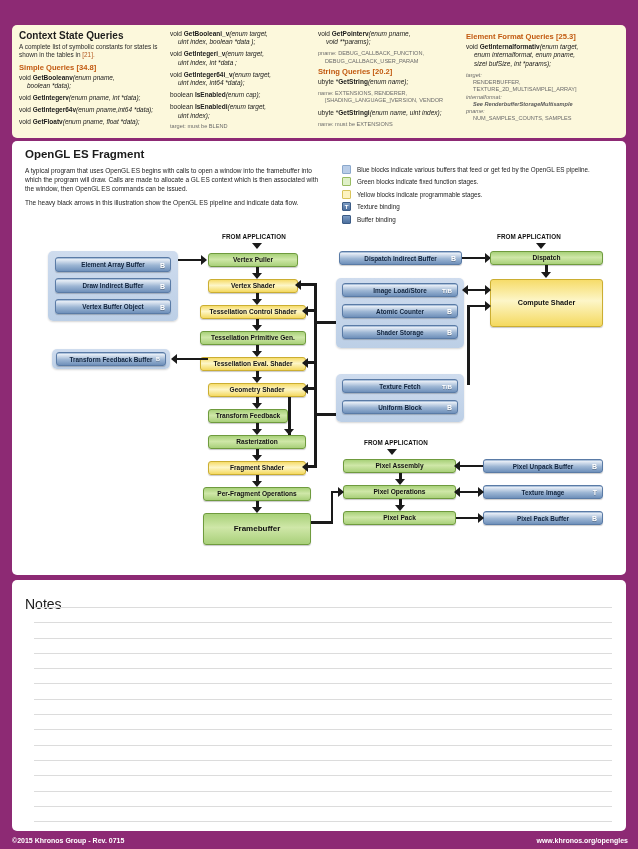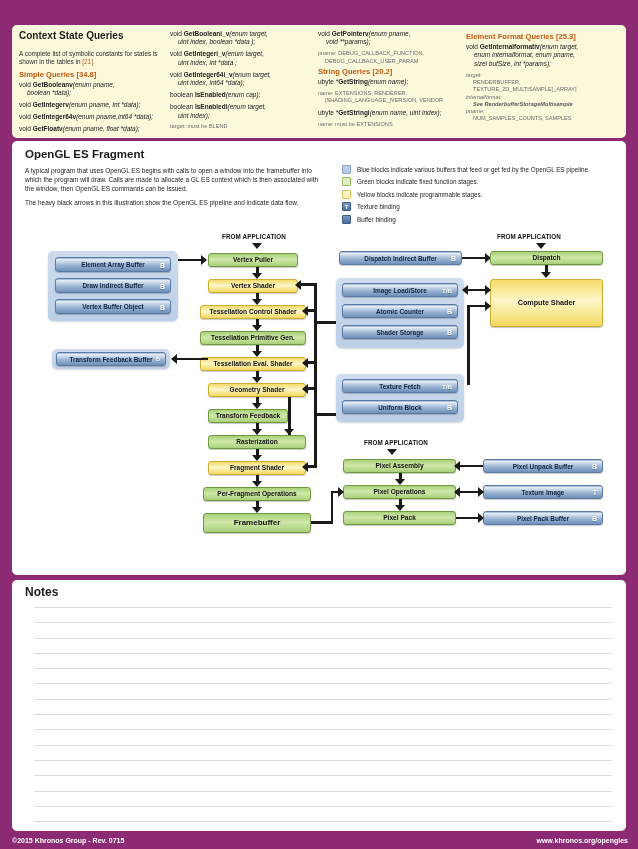--- a/index.html
+++ b/index.html
@@ -27,21 +27,21 @@
     position: absolute; left: 12px; top: 25px; width: 614px; height: 113px;
     background: #fcf8dc; border-radius: 5px;
     display: flex; padding: 5px 0 0 0;
   }
   .ref-col { padding: 0 5px 0 7px; }
   .ref-col.c1 { width: 151px; }
   .ref-col.c2 { width: 148px; }
   .ref-col.c3 { width: 148px; }
   .ref-col.c4 { width: 167px; }
 
-  .sec-title { font-size: 10px; font-weight: bold; color: #1d1d1d; margin-bottom: 9px; }
+  .sec-title { font-size: 10px; font-weight: bold; color: #1d1d1d; margin-bottom: 2px; }
   .sec-sub { font-size: 6.4px; color: #2a2a2a; line-height: 1.32; margin-bottom: 3px; }
   .sec-sub .ref { color: #b3571f; }
   .grp-title { font-size: 7.6px; font-weight: bold; color: #c25a11; margin: 2px 0 2px 0; }
   .grp-title .num { color: #c25a11; }
   .fn { font-size: 6.5px; color: #1a1a1a; line-height: 1.3; margin-bottom: 3.5px; }
   .fn b { font-weight: bold; }
   .fn i { font-style: italic; }
   .fn .ind { display: block; padding-left: 8px; }
   .note { font-size: 5.6px; color: #6b6b6b; line-height: 1.3; font-style: italic; }
   .note .ind { display: block; padding-left: 7px; font-style: normal; }
@@ -111,21 +111,21 @@
     border-top: 5px solid transparent; border-bottom: 5px solid transparent; border-right: 6px solid #1a1a1a; }
   .ahead-r { position: absolute; width: 0; height: 0;
     border-top: 5px solid transparent; border-bottom: 5px solid transparent; border-left: 6px solid #1a1a1a; }
   .line { position: absolute; background: #1a1a1a; }
 
   
   .notes {
     position: absolute; left: 12px; top: 580px; width: 614px; height: 251px;
     background: #ffffff; border-radius: 5px; overflow: hidden;
   }
-  .notes-title { position: absolute; left: 13px; top: 5px; font-size: 12px; font-weight: bold; color: #1b1b1b; }
+  .notes-title { position: absolute; left: 13px; top: 16px; font-size: 14px; font-weight: normal; color: #1b1b1b; }
   .notes-lines { position: absolute; left: 22px; top: 27px; width: 578px; }
   .nline { height: 1px; background: #dcdcdc; margin-bottom: 14.3px; }
 
   
   .footer {
     position: absolute; left: 0; bottom: 0; width: 638px; height: 18px;
     display: flex; align-items: center; justify-content: space-between;
     padding: 0 10px 0 12px;
   }
   .footer span { color: #ffffff; font-size: 7px; font-weight: bold; }
@@ -268,21 +268,21 @@
       <div class="ahead-d" style="left:240px; top:224px;"></div>
 
       <div class="node yellow" style="left:196px; top:230px; width:98px; height:14px;">Fragment Shader</div>
       <div class="arrow-v" style="left:243.5px; top:244px; height:8px;"></div>
       <div class="ahead-d" style="left:240px; top:250px;"></div>
 
       <div class="node green" style="left:191px; top:256px; width:108px; height:14px;">Per-Fragment Operations</div>
       <div class="arrow-v" style="left:243.5px; top:270px; height:8px;"></div>
       <div class="ahead-d" style="left:240px; top:276px;"></div>
 
-      <div class="node green" style="left:191px; top:282px; width:108px; height:20px; font-size:8px;">Framebuffer</div>
+      <div class="node green" style="left:191px; top:282px; width:108px; height:32px; font-size:8px;">Framebuffer</div>
 
       <div class="line" style="left:166px; top:27.5px; width:25px; height:2.5px;"></div>
       <div class="ahead-r" style="left:189px; top:24px;"></div>
 
       <div class="line" style="left:165px; top:126.5px; width:31px; height:2.5px;"></div>
       <div class="ahead-l" style="left:159px; top:123px;"></div>
 
       <div class="line" style="left:276px; top:166px; width:2.5px; height:38px;"></div>
       <div class="ahead-d" style="left:272px; top:198px;"></div>
 

